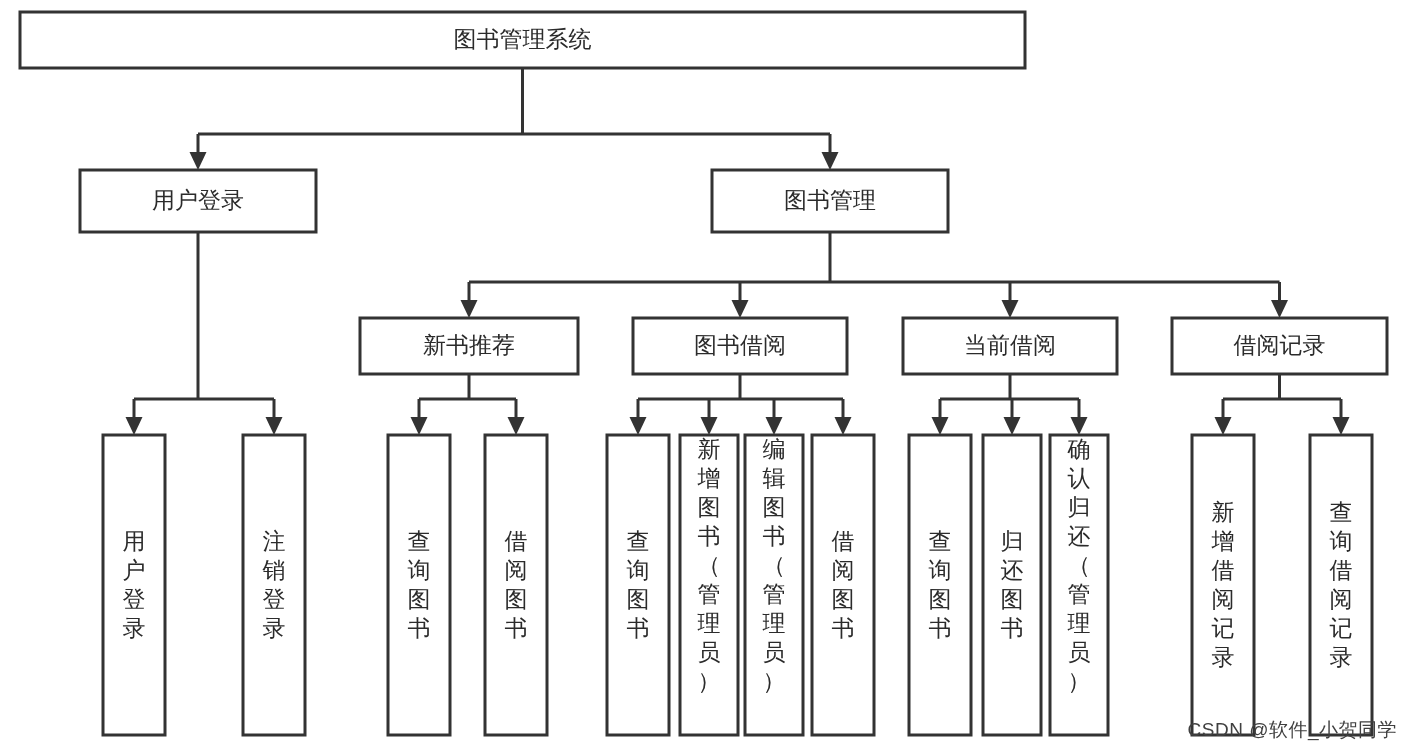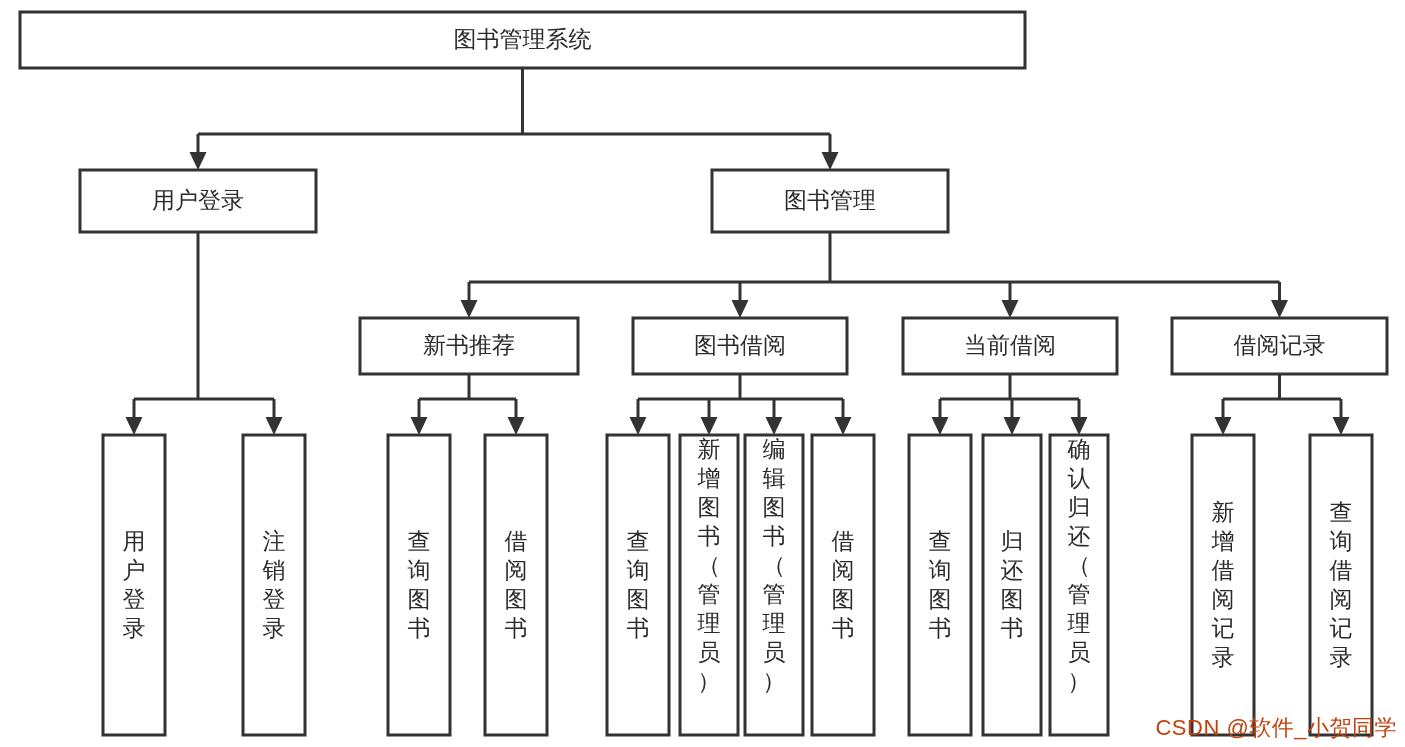--- a/index.html
+++ b/index.html
@@ -52,22 +52,22 @@
     font-family: "Liberation Sans", "DejaVu Sans", sans-serif;
     font-size: 23px;
     fill: #2b2b2b;
     text-anchor: middle;
   }
   .watermark {
     position: absolute;
     right: 8px;
     bottom: 4px;
     font-family: "Liberation Sans", "DejaVu Sans", sans-serif;
-    font-size: 22px;
-    color: #c2410c;
+    font-size: 19px;
+    color: #404040;
     letter-spacing: 0.5px;
     white-space: nowrap;
     pointer-events: none;
   }
 </style>
 </head>
 <body>
 
 <div id="diagram-root">
   <svg class="diagram-svg" id="diagram-svg" viewBox="0 0 1405 747" xmlns="http://www.w3.org/2000/svg">

